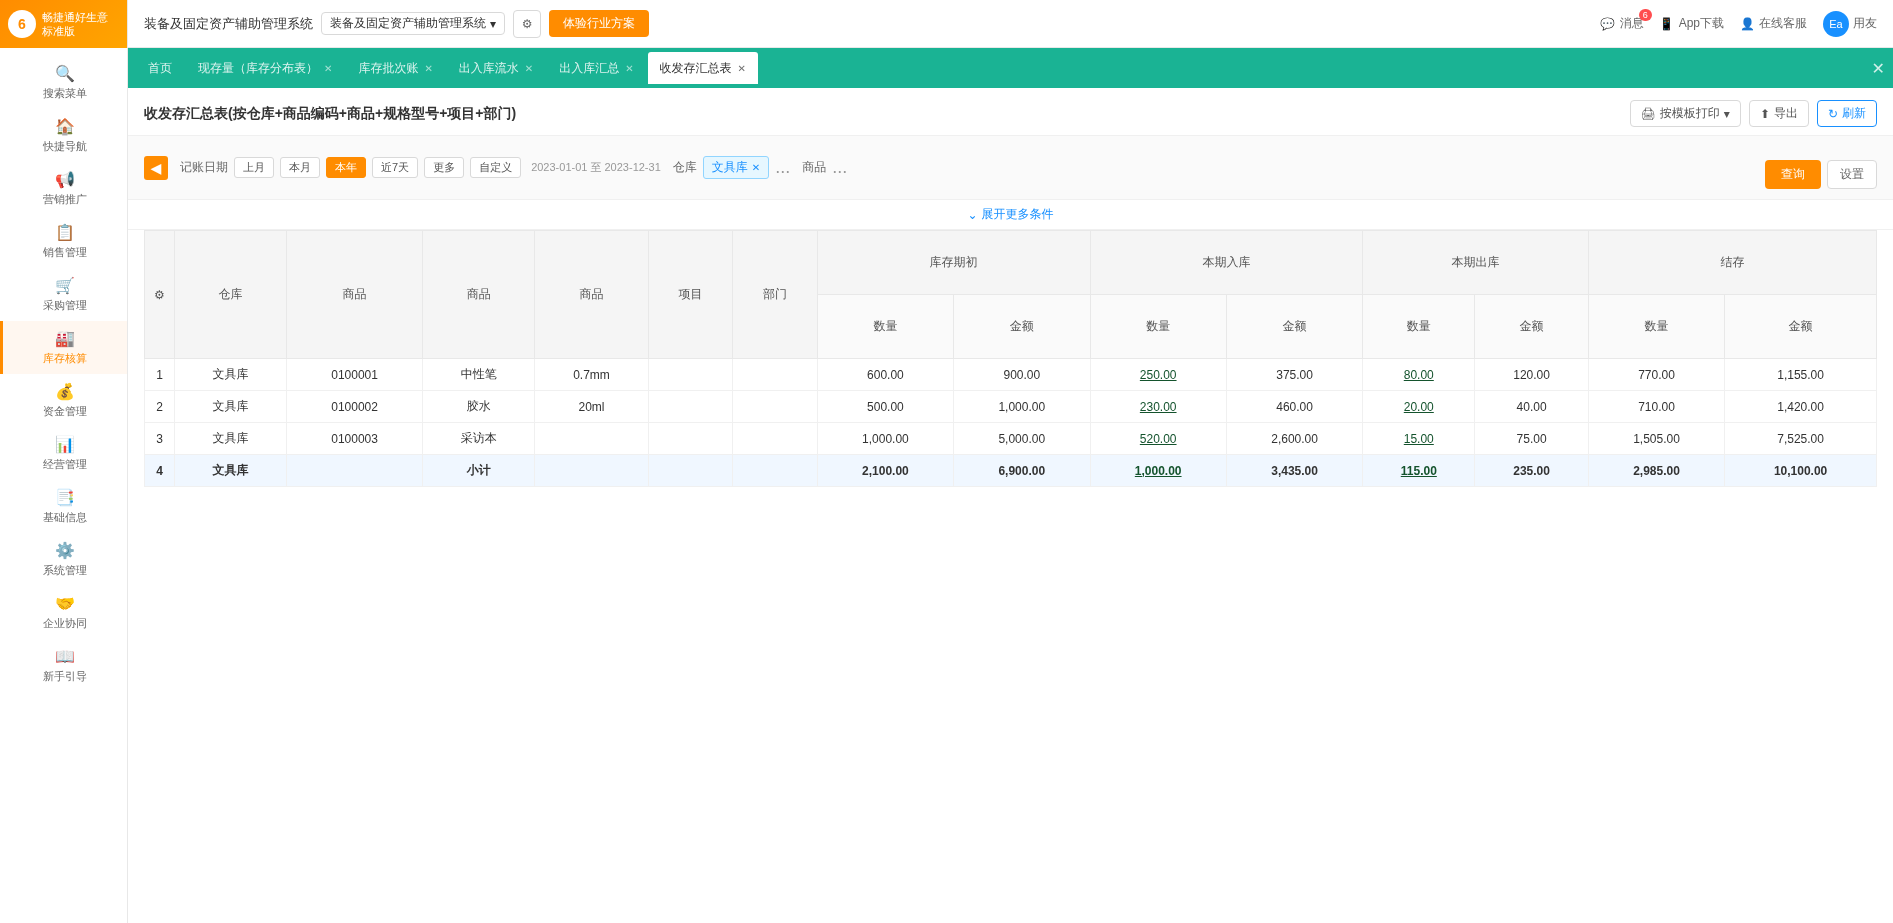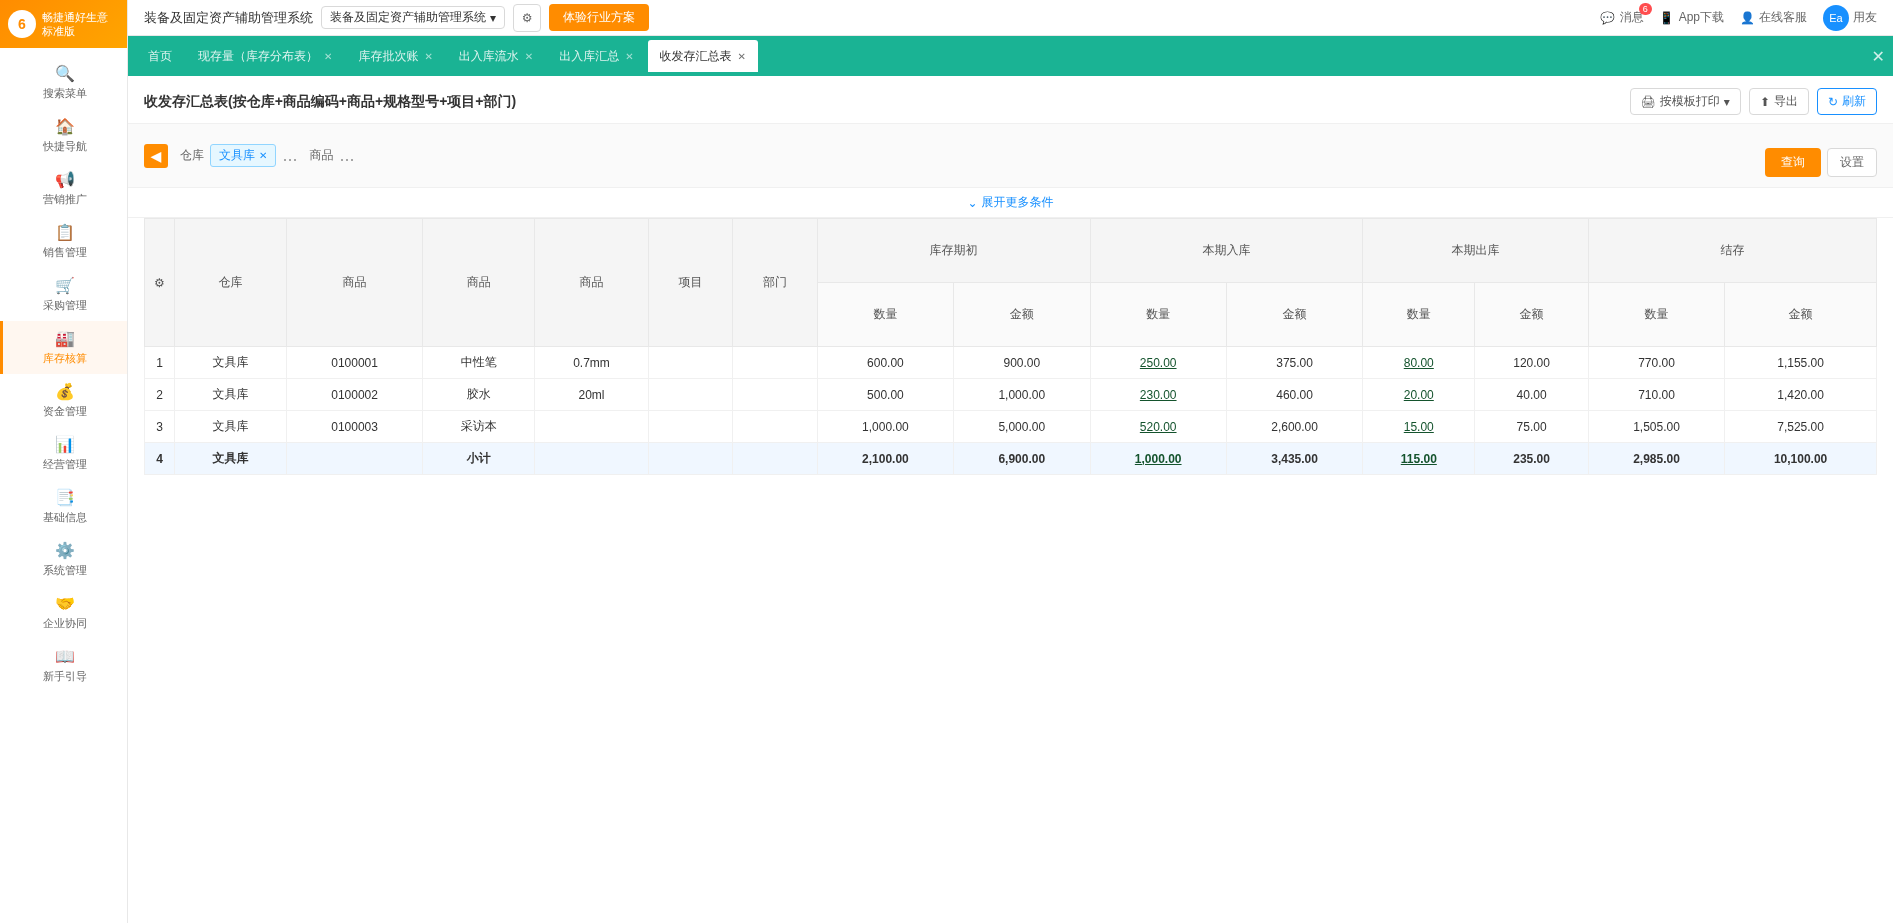--- a/index.html
+++ b/index.html
@@ -13,21 +13,21 @@
     .sidebar-nav { flex: 1; overflow-y: auto; padding: 8px 0; }
     .sidebar-item { display: flex; flex-direction: column; align-items: center; padding: 8px 0; cursor: pointer; color: #666; font-size: 11px; gap: 3px; border-left: 3px solid transparent; }
     .sidebar-item.active { color: #ff8c00; background: #fff7f0; border-left-color: #ff8c00; }
     .sidebar-item .icon { font-size: 16px; }
     .sidebar-item .label { text-align: center; }
 
     
     #main { flex: 1; display: flex; flex-direction: column; overflow: hidden; background: #f0f2f5; }
 
     
-    #topbar { background: #fff; height: 36px; display: flex; align-items: center; padding: 0 16px; border-bottom: 1px solid #e8e8e8; justify-content: space-between; flex-shrink: 0; }
+    #topbar { background: #fff; height: 48px; display: flex; align-items: center; padding: 0 16px; border-bottom: 1px solid #e8e8e8; justify-content: space-between; flex-shrink: 0; }
     .topbar-left { display: flex; align-items: center; gap: 8px; }
     .system-title { font-size: 13px; color: #333; }
     .topbar-select { border: 1px solid #d9d9d9; border-radius: 4px; padding: 2px 8px; font-size: 12px; color: #333; background: #fff; cursor: pointer; display: flex; align-items: center; gap: 4px; }
     .settings-icon { width: 28px; height: 28px; border-radius: 4px; border: 1px solid #d9d9d9; display: flex; align-items: center; justify-content: center; cursor: pointer; color: #666; }
     .topbar-btn { background: #ff8c00; color: #fff; border: none; border-radius: 4px; padding: 5px 14px; font-size: 12px; cursor: pointer; }
     .topbar-right { display: flex; align-items: center; gap: 16px; font-size: 12px; color: #666; }
     .topbar-right-item { display: flex; align-items: center; gap: 4px; cursor: pointer; position: relative; }
     .badge { background: #ff4d4f; color: #fff; border-radius: 8px; padding: 1px 4px; font-size: 9px; position: absolute; top: -6px; right: -8px; }
 
     
@@ -221,20 +221,30 @@
         <div class="action-btn refresh-btn">
           <span>↻</span>
           <span>刷新</span>
         </div>
       </div>
     </div>
 
     <div class="filter-bar">
       <div class="filter-toggle-btn">
         <span>◀</span>
+      </div>
+      <div class="filter-group">
+        <span class="filter-label">记账日期</span>
+        <button class="date-btn">上月</button>
+        <button class="date-btn">本月</button>
+        <button class="date-btn active">本年</button>
+        <button class="date-btn">近7天</button>
+        <button class="date-btn">更多</button>
+        <button class="date-btn">自定义</button>
+        <span class="date-range">2023-01-01 至 2023-12-31</span>
       </div>
       <div class="filter-group">
         <span class="filter-label">仓库</span>
         <div class="warehouse-tag">
           <span>文具库</span>
           <span class="warehouse-tag-close">✕</span>
         </div>
         <span class="filter-more">...</span>
       </div>
       <div class="product-filter">

